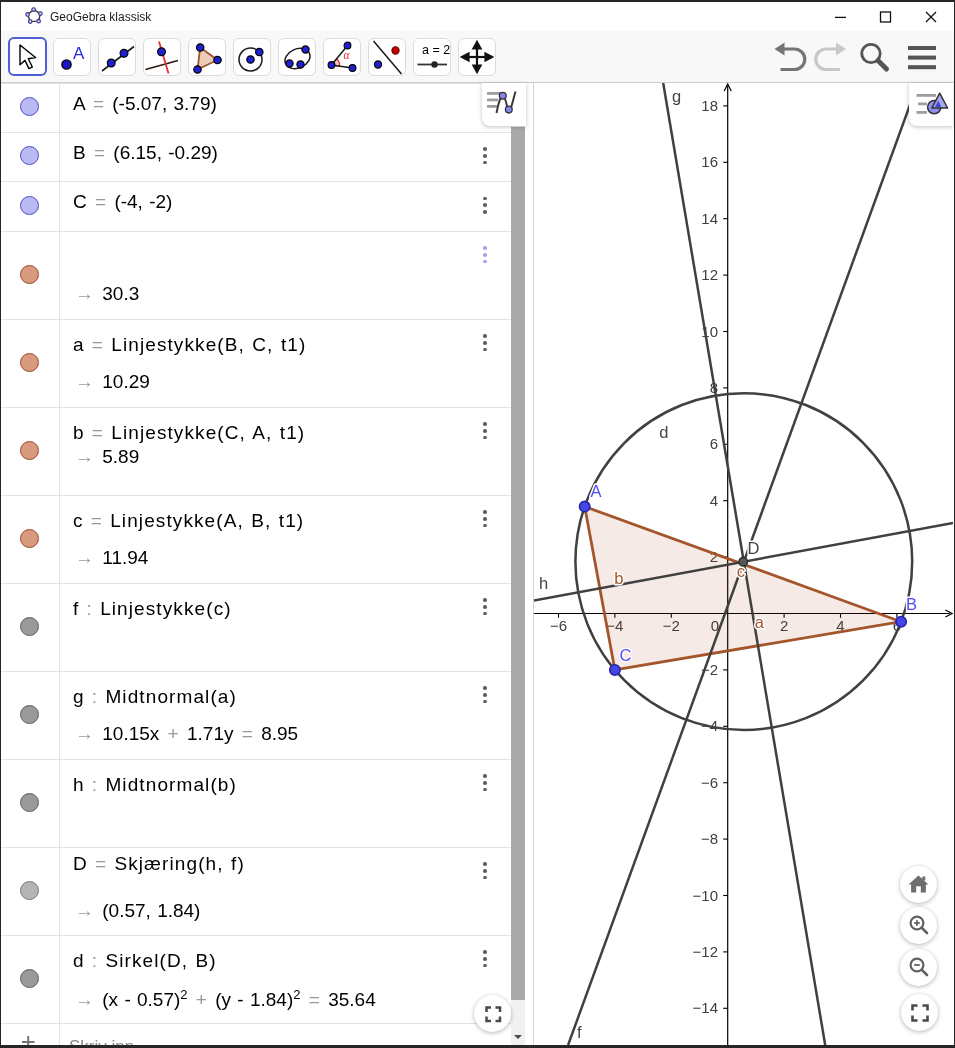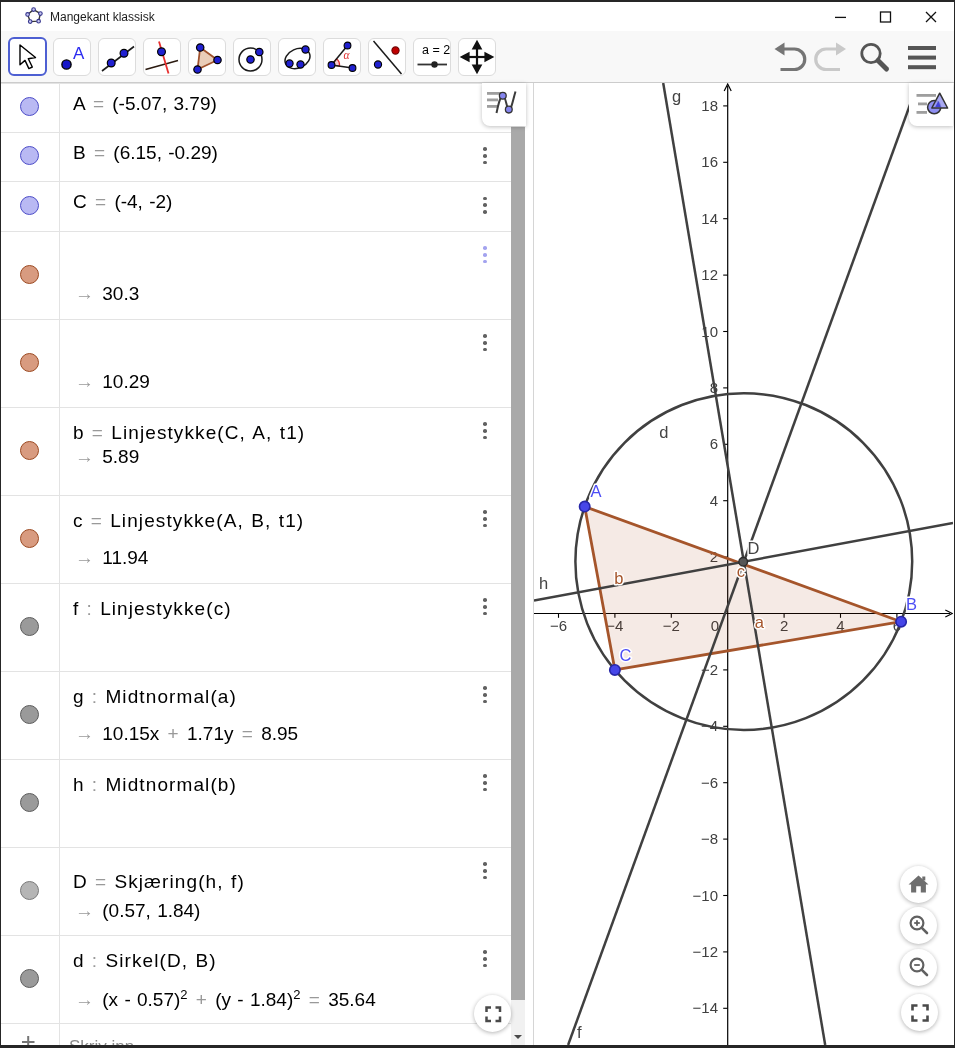--- a/index.html
+++ b/index.html
@@ -44,21 +44,21 @@
   #gfx{left:534px;top:83px;width:419px;height:962px;background:#fff;}
   #pdiv{left:533px;top:83px;width:1px;height:962px;background:#d5d5d5;}
 </style>
 </head>
 <body>
 <div class="abs" id="titlebar"></div>
 <div class="abs" id="toolbar"></div>
 <div class="abs" id="alg"></div>
 <div class="abs" id="gfx"></div>
 <div class="abs" id="pdiv"></div>
-<div class="abs" id="titletext">Mangekant klassisk</div>
+<div class="abs" id="titletext">GeoGebra klassisk</div>
 
 <svg class="abs" style="left:25px;top:7px" width="19" height="19" viewBox="0 0 19 19">
   <path d="M8.6,2.6 L15.4,6.6 L13.6,14.2 L5.2,14.6 L2.6,7.4 Z" fill="none" stroke="#3a3a3a" stroke-width="1.4"></path>
   <g fill="#c9c9f2" stroke="#34348c" stroke-width="1.1">
     <circle cx="8.6" cy="2.6" r="1.8"></circle>
       <circle cx="15.4" cy="6.6" r="1.8"></circle>
     <circle cx="13.6" cy="14.2" r="1.8"></circle>
       <circle cx="5.2" cy="14.6" r="1.8"></circle>
     <circle cx="2.6" cy="7.4" r="1.8"></circle>
   </g>
@@ -207,20 +207,21 @@
   <span class="tog tP" style="top:33.5px"></span>
   <span class="l2" style="top:51.5px"><span class="gy">→</span>&nbsp;30.3</span>
   <span class="dots sel" style="top:11.5px">
         <i></i>
         <i></i>
         <i></i>
       </span>
  </div>
  <div class="row" style="top:318.5px;height:88px">
   <span class="tog tP" style="top:33.5px"></span>
+  <span class="l1" style="top:14.5px">a <span class="gy">=</span> <span class="cmd">Linjestykke(B, C, t1)</span></span>
   <span class="l2" style="top:51.5px"><span class="gy">→</span>&nbsp;10.29</span>
   <span class="dots" style="top:11.5px">
         <i></i>
         <i></i>
         <i></i>
       </span>
  </div>
  <div class="row" style="top:406.5px;height:88px">
   <span class="tog tP" style="top:33.5px"></span>
   <span class="l1" style="top:14.5px">b <span class="gy">=</span> <span class="cmd">Linjestykke(C, A, t1)</span></span>
@@ -264,21 +265,21 @@
   <span class="tog tL" style="top:33.5px"></span>
   <span class="l1" style="top:14.5px">h <span class="gy">:</span> <span class="cmd">Midtnormal(b)</span></span>
   <span class="dots" style="top:11.5px">
         <i></i>
         <i></i>
         <i></i>
       </span>
  </div>
  <div class="row" style="top:846.5px;height:88px">
   <span class="tog tD" style="top:33.5px"></span>
-  <span class="l1" style="top:23px">D <span class="gy">=</span> <span class="cmd">Skjæring(h, f)</span></span>
+  <span class="l1" style="top:5px">D <span class="gy">=</span> <span class="cmd">Skjæring(h, f)</span></span>
   <span class="l2" style="top:52px"><span class="gy">→</span>&nbsp;(0.57, 1.84)</span>
   <span class="dots" style="top:11.5px">
         <i></i>
         <i></i>
         <i></i>
       </span>
  </div>
  <div class="row" style="top:934.5px;height:88px">
   <span class="tog tL" style="top:33.5px"></span>
   <span class="l1" style="top:14.5px">d <span class="gy">:</span> <span class="cmd">Sirkel(D, B)</span></span>

